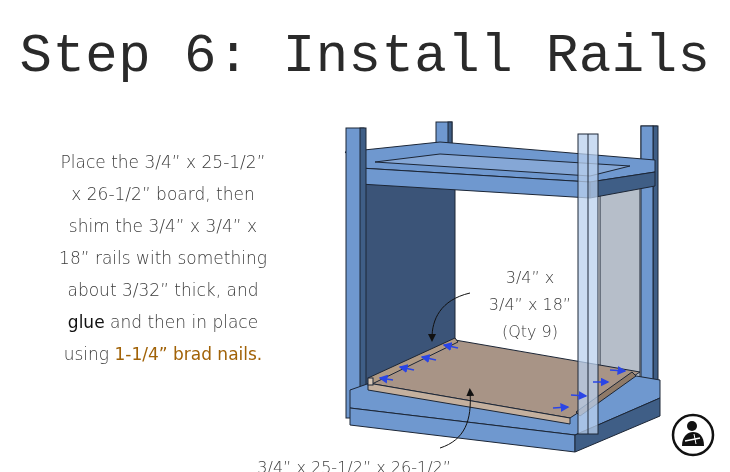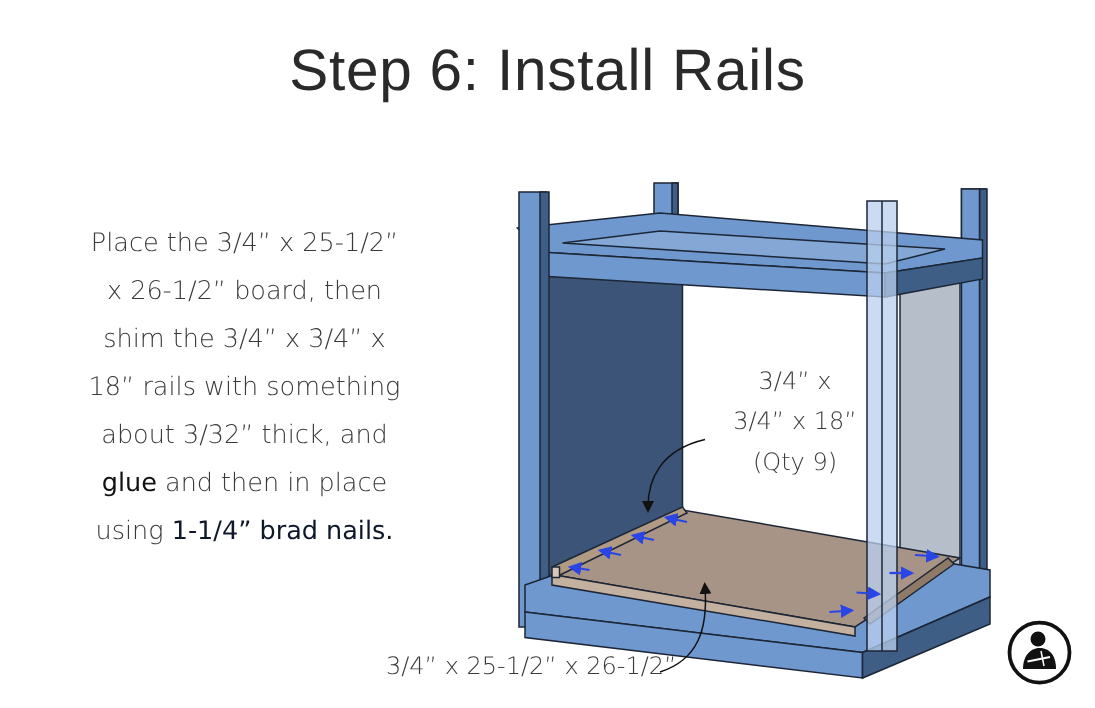--- a/index.html
+++ b/index.html
@@ -2,36 +2,36 @@
 <html><head>
   <meta charset="utf-8">
   <style>
     html, body { margin: 0; padding: 0; background: #ffffff; }
     body {
       width: 730px; height: 472px; position: relative; overflow: hidden;
       font-family: "DejaVu Sans", sans-serif; color: #333;
     }
     .title {
       position: absolute; left: 0; top: 26px; width: 730px; text-align: center;
-      font-family: Liberation Sans, sans-serif; font-weight: 200;
-      font-size: 39px; letter-spacing: 0.5px; color: #2a2a2a;
+      font-family: Liberation Mono, monospace; font-weight: 200;
+      font-size: 54px; letter-spacing: 0.5px; color: #2a2a2a;
       -webkit-font-smoothing: antialiased;
     }
     .title span { font-weight: 300; }
     .instructions {
       position: absolute; left: 18px; top: 146px; width: 290px;
       text-align: center; font-size: 17px; line-height: 32px; color: #3a3a3a;
       font-weight: 300;
     }
     .instructions .bold { font-weight: normal; color: #111; }
-    .instructions .link { color: #0f172a; font-weight: 500; }
+    .instructions .link { color: #a16207; font-weight: 500; }
     .diagram { position: absolute; left: 0; top: 0; }
     .label {
       position: absolute; font-size: 16px; color: #3a3a3a; text-align: center;
-      line-height: 27px; font-weight: 300;
+      line-height: 27px; font-weight: 300; margin-top: 24px;
     }
     .rail-label { left: 470px; top: 240px; width: 120px; }
     .board-label { left: 191px; top: 430px; width: 260px; text-align: right; }
     .logo {
       position: absolute; left: 670px; top: 412px; width: 46px; height: 46px;
     }
   </style>
 </head>
 <body>
 

